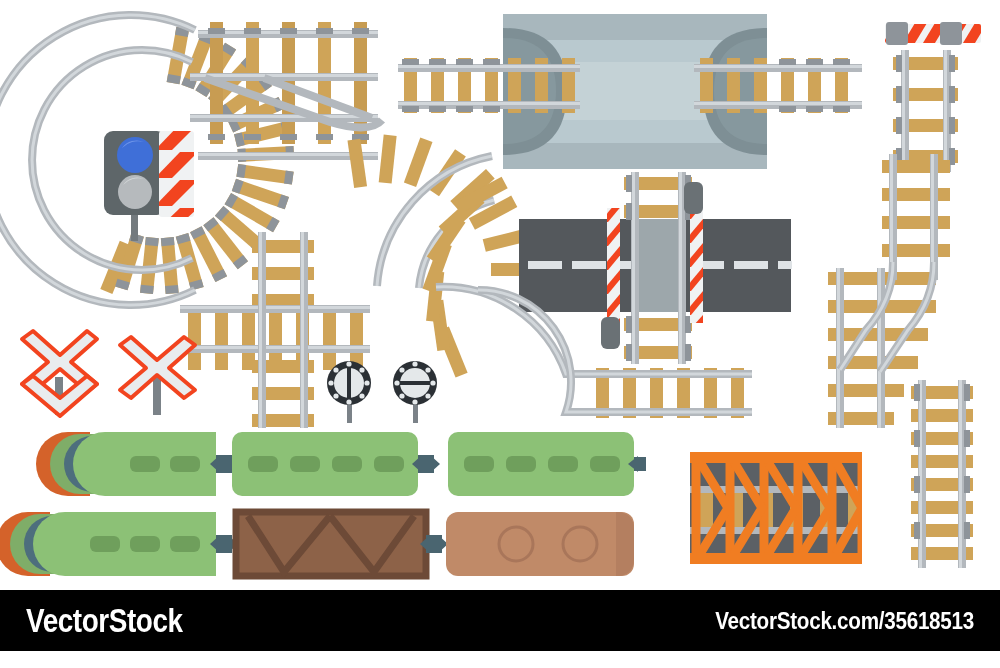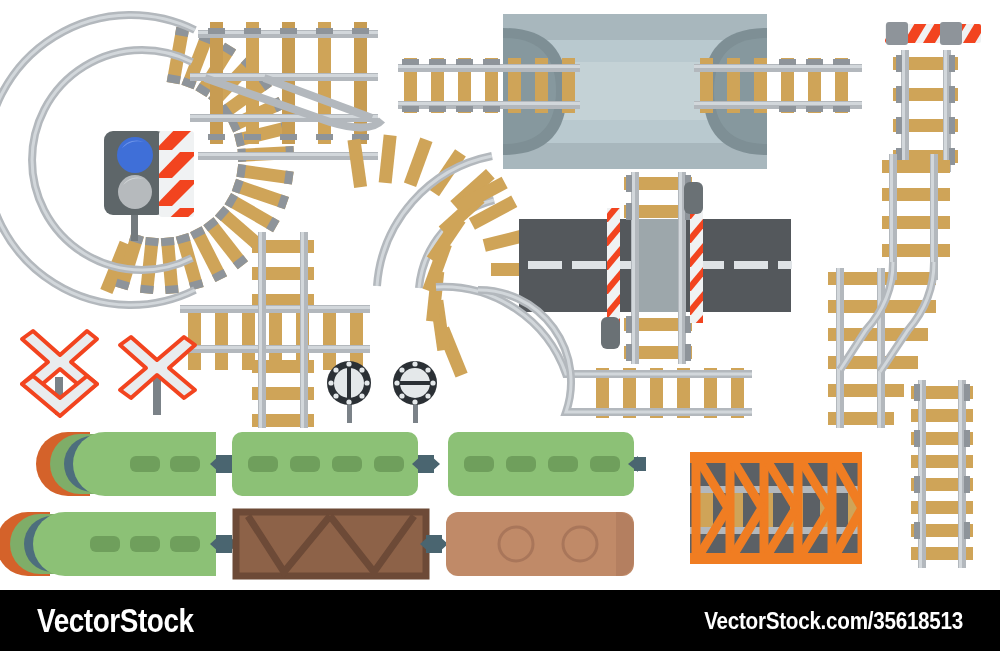--- a/index.html
+++ b/index.html
@@ -27,21 +27,21 @@
 
   #footer {
     position: absolute;
     left: 0; top: 590px;
     width: 1000px;
     height: 61px;
     background: #000000;
     display: flex;
     align-items: center;
     justify-content: space-between;
-    padding: 0 37px;
+    padding: 0 26px;
   }
   #brand-logo {
     color: #ffffff;
     font-size: 34px;
     font-weight: bold;
     letter-spacing: -0.5px;
     font-family: "Liberation Sans", sans-serif;
     transform: scaleX(0.82);
     transform-origin: left center;
     white-space: nowrap;

